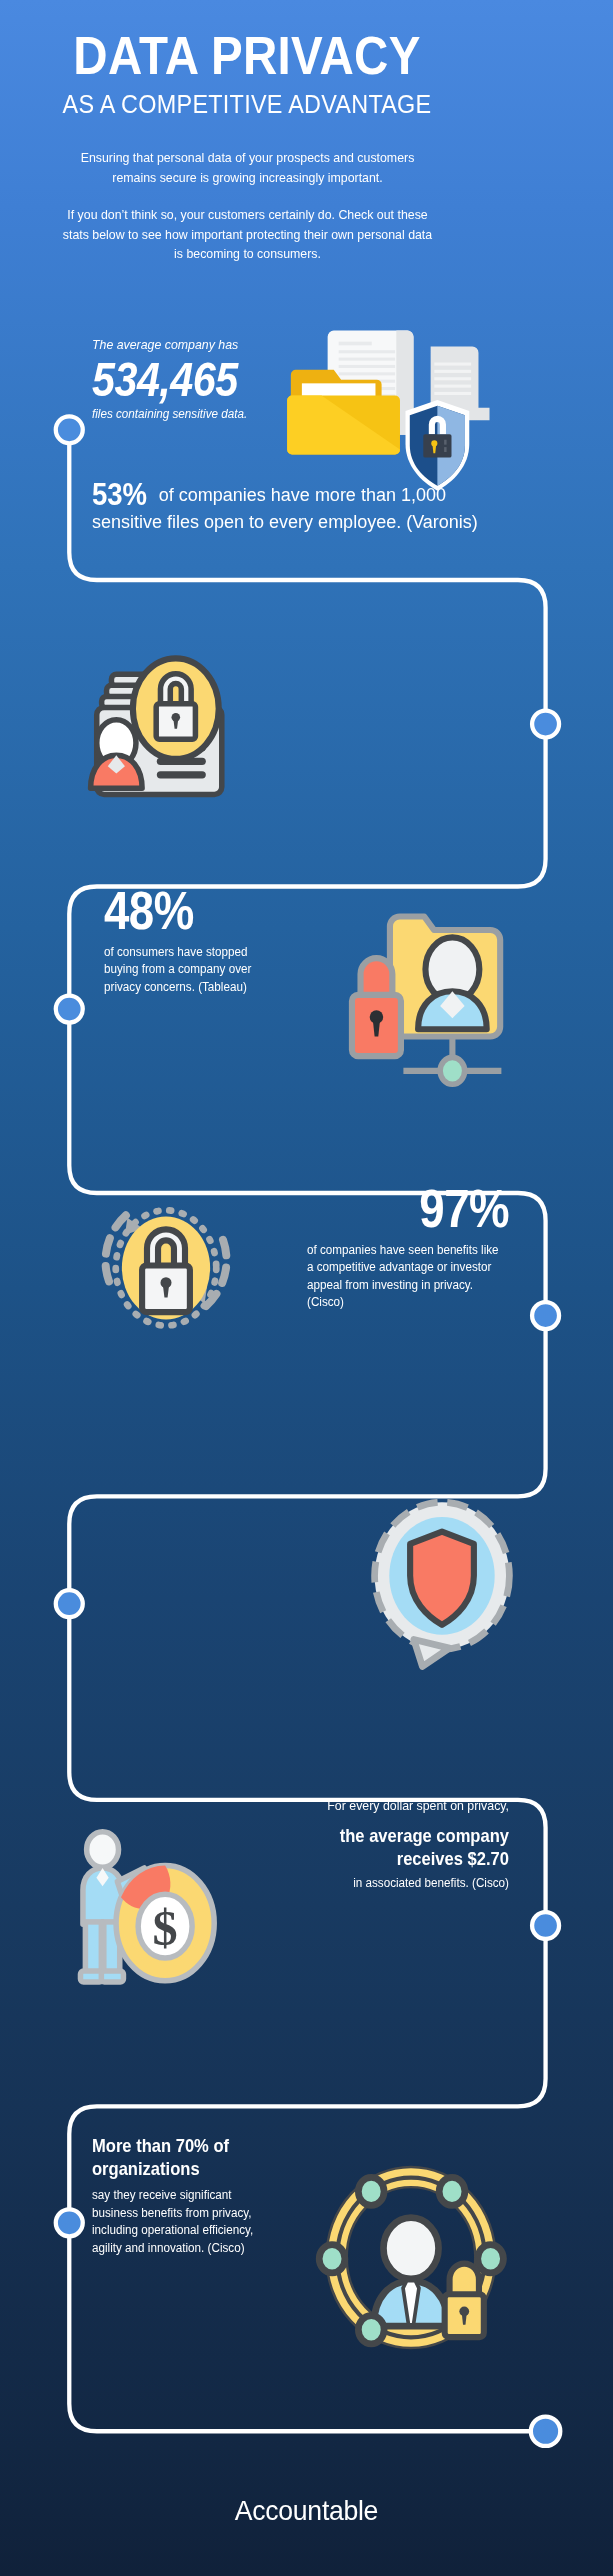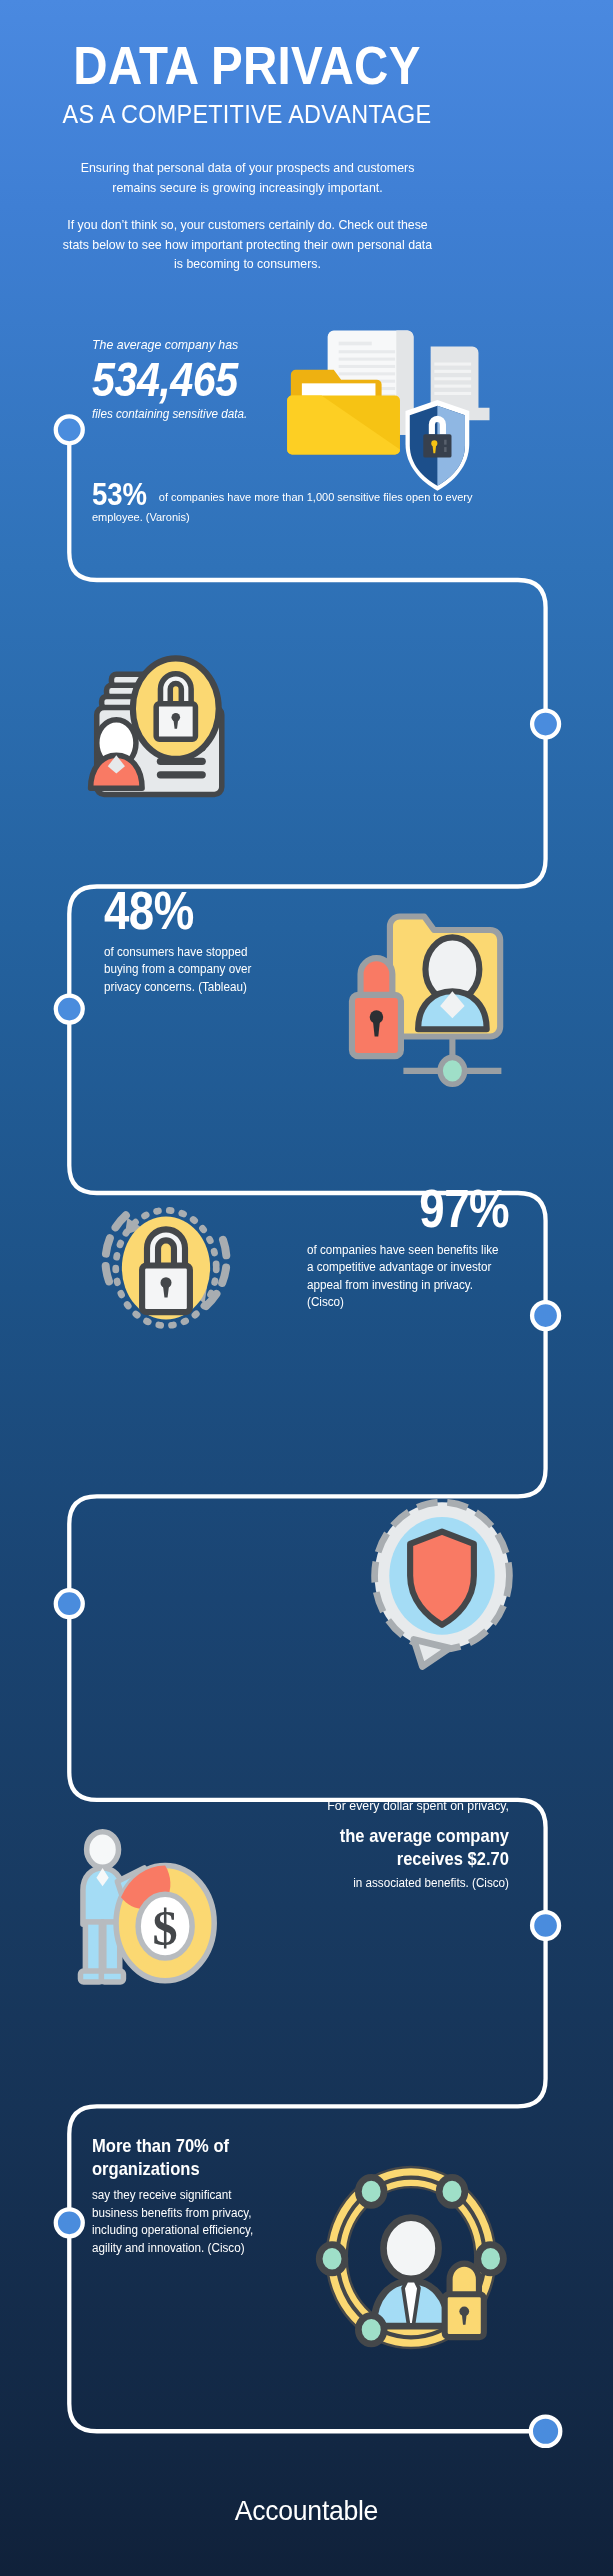--- a/index.html
+++ b/index.html
@@ -33,21 +33,21 @@
     width: 613px; height: 2576px;
     pointer-events: none;
   }
 
   
   .header {
     position: absolute;
     left: 0; top: 0;
     width: 494px;
     text-align: center;
-    padding-top: 38px;
+    padding-top: 28px;
   }
   .title {
     color: #ffffff;
     font-size: 54px;
     font-weight: 700;
     letter-spacing: 0.3px;
     line-height: 1.0;
     transform: scaleX(0.88);
   }
   .subtitle {
@@ -180,21 +180,21 @@
   </div>
 
   <div class="block" style="left:92px; top:336px; width:184px;font-style:italic;">
     <div class="body-text" style="font-size:13px;">The average company has</div>
     <div class="bignum" style="margin-top:2.5px;">534,465</div>
     <div class="body-text" style="margin-top:3.7px;">files containing sensitive data.</div>
   </div>
 
   <div class="block" style="left:92px; top:478px; width:417px;">
     <span class="inline-pct">53%</span>
-    <span class="body-text" style="display:inline; font-size:11px;">of companies have more than 1,000 sensitive files open to every employee. (Varonis)</span>
+    <span class="body-text" style="display:inline; font-size:18px;">of companies have more than 1,000 sensitive files open to every employee. (Varonis)</span>
   </div>
 
   <div class="icon-wrap" style="left:270px; top:322px; width:233px; height:184px;">
     <svg viewBox="0 0 380 300" width="233" height="184">
       <g>
 
         <path d="M262,40 h68 a10,10 0 0 1 10,10 v90 h18 v20 h-96 z" fill="#e3e5e7"></path>
         <rect x="268" y="66" width="60" height="5" fill="#f2f3f4"></rect>
         <rect x="268" y="78" width="60" height="5" fill="#f2f3f4"></rect>
         <rect x="268" y="90" width="60" height="5" fill="#f2f3f4"></rect>

